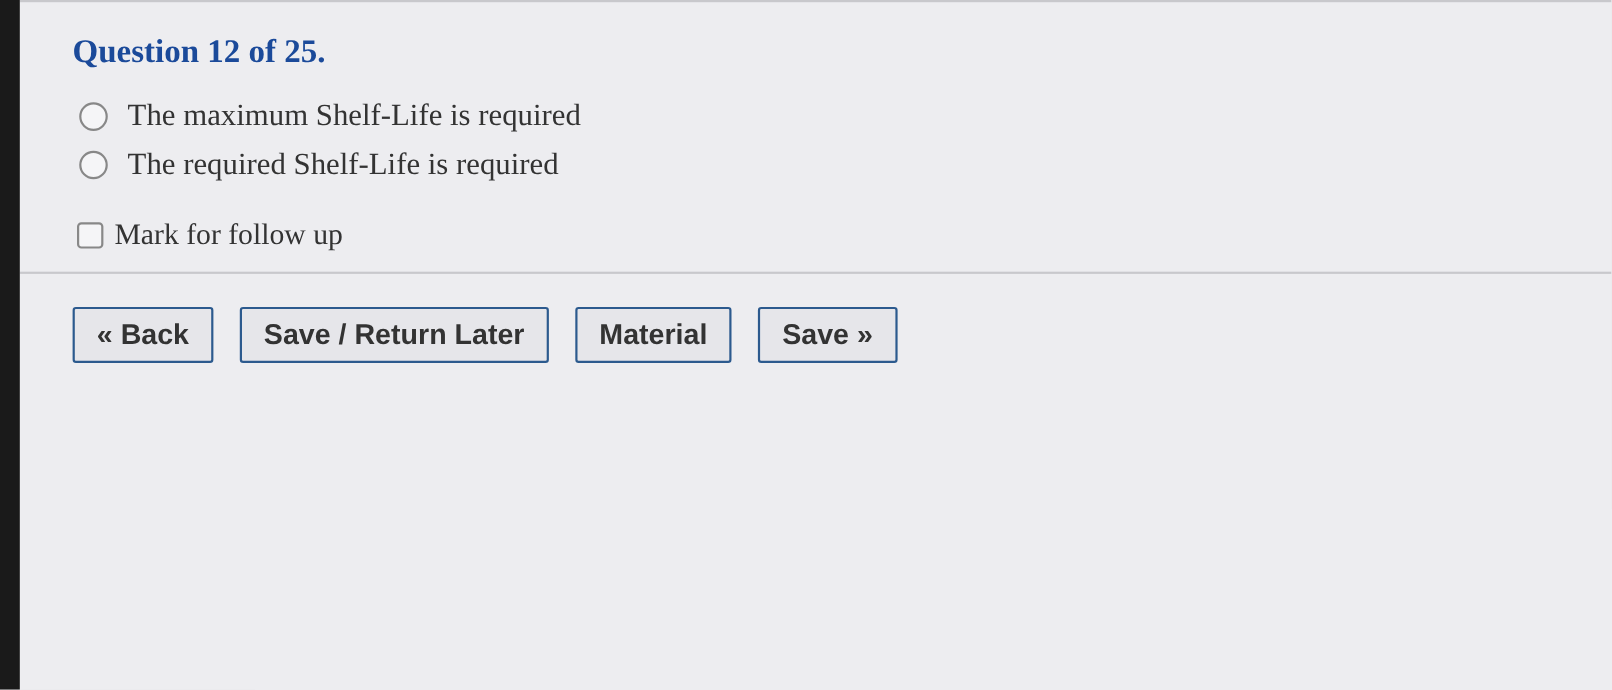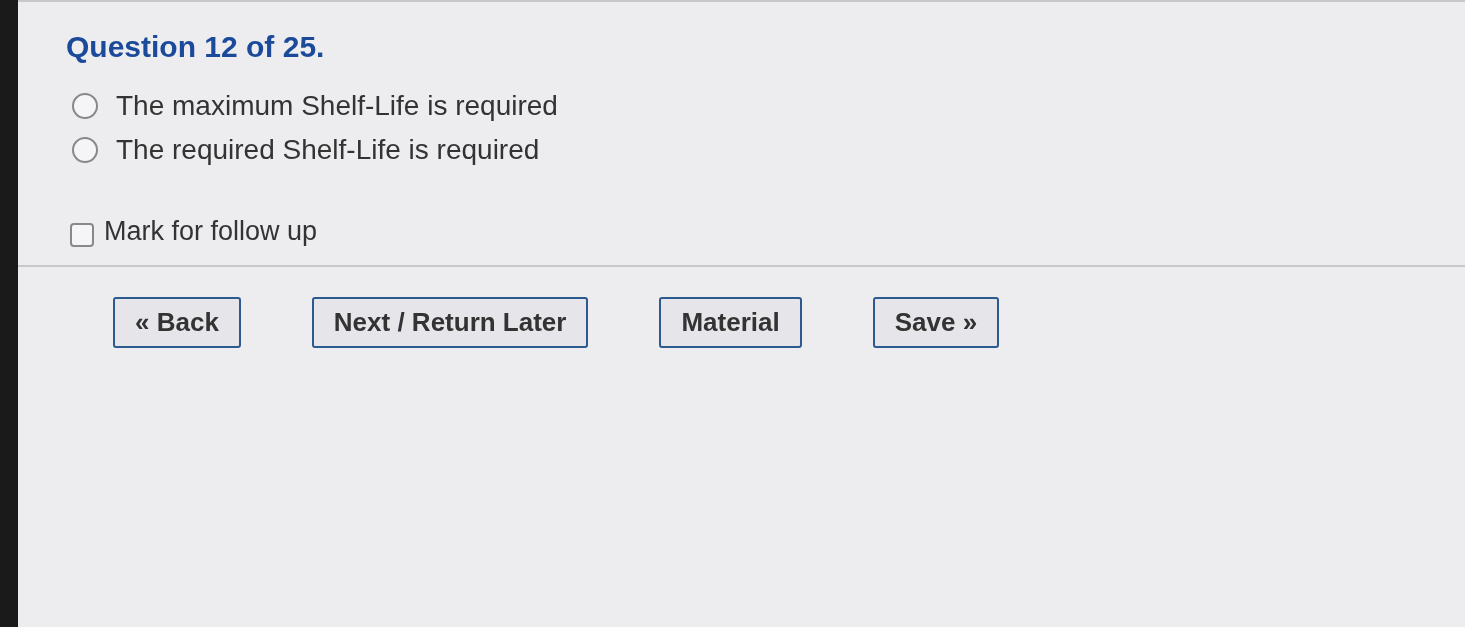--- a/index.html
+++ b/index.html
@@ -30,36 +30,37 @@
       height: 100%;
     }
     .top-divider {
       height: 2px;
       background: #c8c8cc;
       width: 100%;
       margin-bottom: 0;
     }
     .main {
       padding: 28px 24px 0 48px;
+      font-family: Liberation Serif, serif;
     }
     .question-header {
       color: #1b4a9a;
       font-size: 30px;
       font-weight: bold;
       margin-bottom: 26px;
     }
     .question-text {
       color: #2a2a2a;
       font-size: 29px;
       font-weight: bold;
       margin-bottom: 32px;
     }
     .options {
       margin-left: 6px;
-      margin-bottom: 50px;
+      margin-bottom: 32px;
     }
     .option-row {
       display: flex;
       align-items: center;
       margin-bottom: 12px;
       cursor: pointer;
     }
     .radio {
       width: 26px;
       height: 26px;
@@ -69,21 +70,21 @@
       flex-shrink: 0;
       margin-right: 18px;
     }
     .option-label {
       color: #333;
       font-size: 28px;
       font-weight: normal;
     }
     .followup-row {
       display: flex;
-      align-items: flex-end;
+      align-items: center;
       margin-left: 4px;
       margin-bottom: 18px;
       cursor: pointer;
     }
     .checkbox {
       width: 24px;
       height: 24px;
       border: 2px solid #888;
       border-radius: 4px;
       background: #f5f5f7;
@@ -108,21 +109,20 @@
     .btn {
       border: 2px solid #2c5a8e;
       background: #e6e6ea;
       color: #333;
       font-size: 26px;
       font-weight: bold;
       padding: 8px 20px;
       border-radius: 3px;
       cursor: pointer;
       font-family: Arial, Helvetica, sans-serif;
-      margin-left: 47px;
     }
   </style>
 </head>
 <body>
 
 <div class="border-left"></div>
 <div class="content-wrap">
   <div class="top-divider"></div>
   <div class="main">
     <div class="question-header">Question 12 of 25.</div>
@@ -141,17 +141,17 @@
     <div class="followup-row">
       <div class="checkbox"></div>
       <div class="followup-label">Mark for follow up</div>
     </div>
   </div>
 
   <div class="mid-divider"></div>
 
   <div class="button-bar">
     <button class="btn">« Back</button>
-    <button class="btn">Next / Return Later</button>
+    <button class="btn">Save / Return Later</button>
     <button class="btn">Material</button>
     <button class="btn">Save »</button>
   </div>
 </div>
 
 </body></html>

